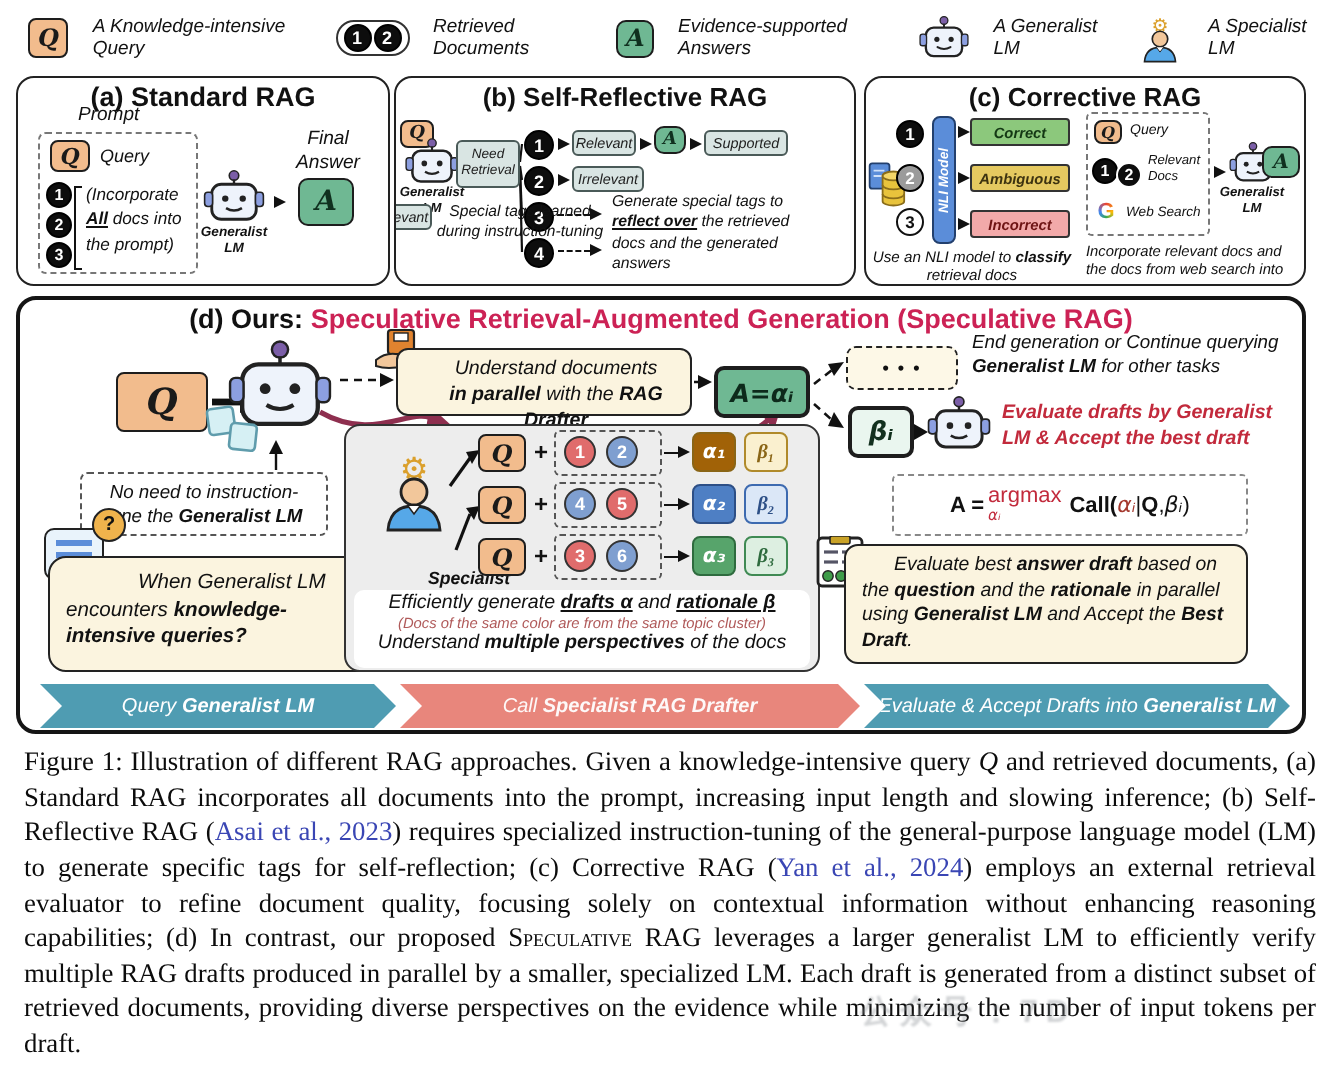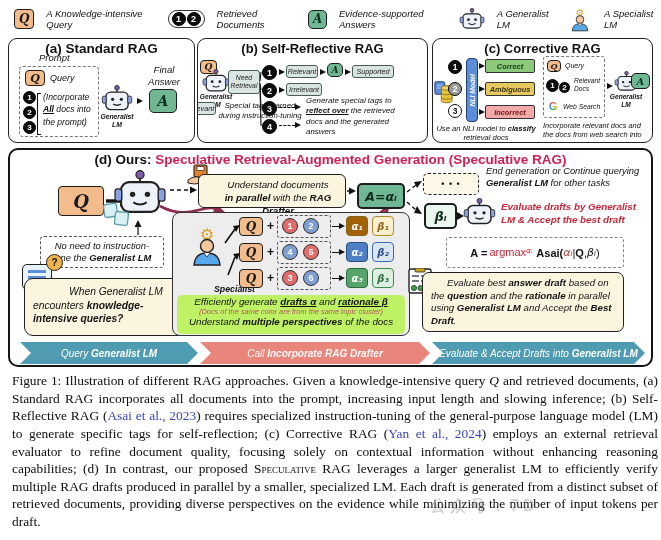--- a/index.html
+++ b/index.html
@@ -27,21 +27,21 @@
   .note { background:#fbf4df; border:1.5px solid #222; border-radius:7px; }
   .tri { width:0; height:0; }
   .tri-r { border-top:3.5px solid transparent; border-bottom:3.5px solid transparent; border-left:6px solid #111; }
   .panel { border:1.6px solid #222; border-radius:9px; background:#fff; }
   .ptitle { position:absolute; top:2px; left:0; right:0; text-align:center; font-weight:bold; font-size:13px; }
   .chev { height:22px; display:flex; align-items:center; justify-content:center; color:#fff;
           font-style:italic; font-size:10px;
           clip-path:polygon(0 0, calc(100% - 11px) 0, 100% 50%, calc(100% - 11px) 100%, 0 100%, 11px 50%); }
   .greek { font-family:"DejaVu Sans",sans-serif; }
   .alpha-solid { border-radius:4px; font-style:italic; font-weight:bold; color:#fff; }
-  .beta-light { border-radius:4px; font-style:italic; font-weight:bold; }
+  .beta-light { border-radius:4px; font-style:italic; font-weight:bold;font-family:Liberation Serif, serif; }
   .y1s { background:#a16207; border:1.4px solid #8a6516; }
   .y1l { background:#faf0cf; border:1.4px solid #b08a2a; color:#8a6516; }
   .b2s { background:#4e7fc4; border:1.4px solid #2d4f86; }
   .b2l { background:#dbe7f7; border:1.4px solid #3d6ab0; color:#2d4f86; }
   .g3s { background:#57a46b; border:1.4px solid #2e6b3e; }
   .g3l { background:#ddefe1; border:1.4px solid #3f8a53; color:#2e6b3e; }
   .caption { font-family:"Liberation Serif", serif; font-size:13.4px; line-height:1.315;
              text-align:justify; color:#0c0c0c; }
   .cite { color:#3a46b4; }
   .sc { font-variant:small-caps; }
@@ -347,21 +347,21 @@
       <span class="qtag ctr abs" style="left:66px;top:56px;width:24px;height:19px;font-size:12px;">Q</span>
       <span class="abs b" style="left:94px;top:58px;font-size:12px;">+</span>
       <span class="abs" style="left:104px;top:54px;width:54px;height:23px;border:1.2px dashed #555;border-radius:3px;"></span>
       <span class="docc red ctr abs" style="left:109px;top:57px;width:16px;height:16px;font-size:9px;">3</span>
       <span class="docc blue ctr abs" style="left:130px;top:57px;width:16px;height:16px;font-size:9px;">6</span>
       <span class="abs" style="left:159px;top:64.5px;width:9px;border-top:1.6px solid #111;"></span>
       <span class="tri tri-r abs" style="left:166px;top:62px;"></span>
       <span class="alpha-solid g3s ctr abs greek i" style="left:173px;top:55px;width:22px;height:20px;font-size:10px;">α₃</span>
       <span class="beta-light g3l ctr abs greek i" style="left:199px;top:55px;width:22px;height:20px;font-size:10px;">β₃</span>
 
-      <div class="abs" style="left:4px;top:82px;width:228px;height:39px;background:#bef264;border-radius:5px;text-align:center;">
+      <div class="abs" style="left:4px;top:82px;width:228px;height:39px;background:#ffffff;border-radius:5px;text-align:center;">
         <div class="i" style="font-size:9.8px;margin-top:1px;">
           <span>Efficiently generate </span><span class="b u">drafts α</span><span> and </span><span class="b u">rationale β</span>
         </div>
         <div class="i" style="font-size:7.4px;color:#b05a5a;">(Docs of the same color are from the same topic cluster)</div>
         <div class="i" style="font-size:9.8px;">
           <span>Understand </span><span class="b">multiple perspectives</span><span> of the docs</span>
         </div>
       </div>
     </div>
 
@@ -381,25 +381,25 @@
           <circle cx="14.5" cy="18" r="2" fill="#222"></circle>
           <circle cx="25.5" cy="18" r="2" fill="#222"></circle>
           <path d="M15 24 Q20 27 25 24" stroke="#222" stroke-width="1.6" fill="none"></path>
         </svg>
     </div>
     <div class="abs b i redtxt" style="left:491px;top:51px;width:158px;font-size:9.8px;line-height:1.3;">
       <span>Evaluate drafts by Generalist</span><br><span>LM &amp; Accept the best draft</span>
     </div>
     <div class="abs" style="left:436px;top:87px;width:178px;height:31px;border:1.4px dashed #888;border-radius:3px;background:#fff;display:flex;align-items:center;justify-content:center;font-size:11px;">
       <span class="b">A = </span>
-      <span style="display:inline-flex;flex-direction:row;align-items:flex-start;line-height:1;margin:0 2px;">
+      <span style="display:inline-flex;flex-direction:column;align-items:flex-start;line-height:1;margin:0 2px;">
         <span class="redtxt">argmax</span>
         <span class="redtxt greek i" style="font-size:7.5px;">αᵢ</span>
       </span>
-      <span class="b" style="margin-left:2px;">Asai(</span>
+      <span class="b" style="margin-left:2px;">Call(</span>
         <span class="greek i" style="color:#a5392e;"> αᵢ </span>
         <span>|</span>
         <span class="b"> Q</span>
         <span>, </span>
         <span class="greek i">βᵢ</span>
         <span> )</span>
     </div>
     <div class="abs" style="left:398px;top:118px;">
       <svg viewBox="0 0 24 26" width="24" height="26">
           <rect x="1" y="1" width="22" height="24" rx="2" fill="#fff" stroke="#222" stroke-width="1.4"></rect>
@@ -414,21 +414,21 @@
         </svg>
     </div>
     <div class="note abs i" style="left:412px;top:122px;width:202px;height:60px;padding:4px 8px;font-size:9.7px;line-height:1.3;">
       <span style="display:inline-block;width:16px;"></span><span>Evaluate best </span><span class="b">answer draft</span><span> based on the </span><span class="b">question</span><span> and the </span><span class="b">rationale</span><span> in parallel using </span><span class="b">Generalist LM</span><span> and Accept the </span><span class="b">Best Draft</span><span>.</span>
     </div>
 
     <div class="chev abs" style="left:10px;top:192px;width:178px;background:#4f9cb2;">
       <span><span>Query </span><span class="b">Generalist LM</span></span>
     </div>
     <div class="chev abs" style="left:190px;top:192px;width:230px;background:#e8867c;">
-      <span style="opacity:.95;"><span>Call </span><span class="b">Incorporate RAG Drafter</span></span>
+      <span style="opacity:.95;"><span>Call </span><span class="b">Specialist RAG Drafter</span></span>
     </div>
     <div class="chev abs" style="left:422px;top:192px;width:213px;background:#4f9cb2;">
       <span><span>Evaluate &amp; Accept Drafts into </span><span class="b">Generalist LM</span></span>
     </div>
   </div>
 
   <div class="caption abs" style="left:12px;top:372px;width:646px;">
     <span>Figure 1: Illustration of different RAG approaches.  Given a knowledge-intensive query </span><span class="i">Q</span><span> and retrieved documents, (a) Standard RAG incorporates all documents into the prompt, increasing input length and slowing inference; (b) Self-Reflective RAG (</span><span class="cite">Asai et al., 2023</span><span>) requires specialized instruction-tuning of the general-purpose language model (LM) to generate specific tags for self-reflection; (c) Corrective RAG (</span><span class="cite">Yan et al., 2024</span><span>) employs an external retrieval evaluator to refine document quality, focusing solely on contextual information without enhancing reasoning capabilities; (d) In contrast, our proposed </span><span class="sc">Speculative RAG</span><span> leverages a larger generalist LM to efficiently verify multiple RAG drafts produced in parallel by a smaller, specialized LM. Each draft is generated from a distinct subset of retrieved documents, providing diverse perspectives on the evidence while minimizing the number of input tokens per draft.</span>
   </div>
 

